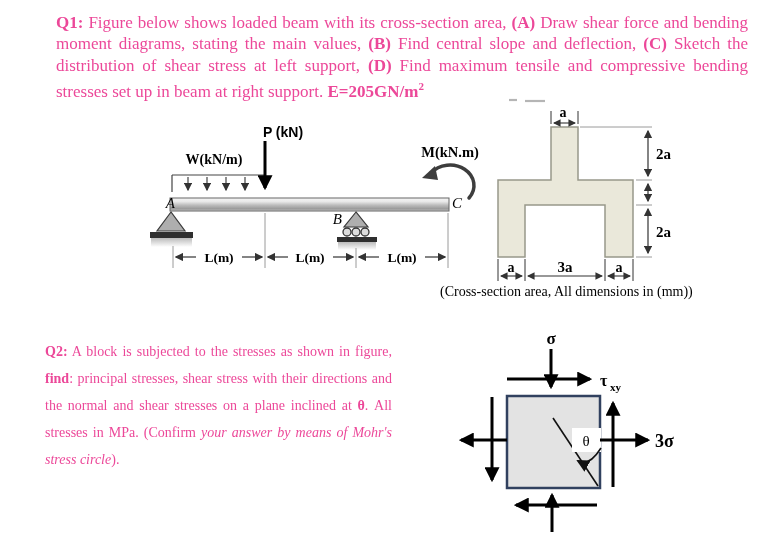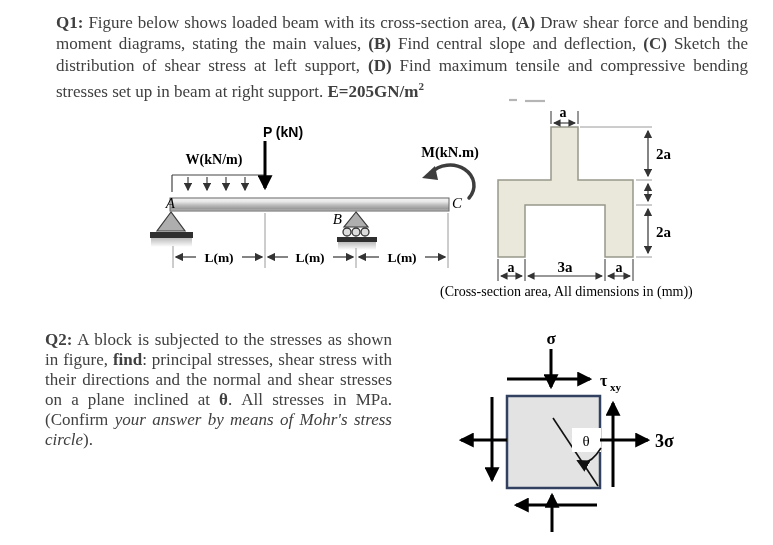--- a/index.html
+++ b/index.html
@@ -1,27 +1,27 @@
 <!DOCTYPE html>
 <html><head>
 <meta charset="utf-8">
 <style>
   html,body { margin:0; padding:0; background:#fff; }
   .page {
     position:relative; width:773px; height:545px; background:#ffffff;
-    overflow:hidden; font-family:"Liberation Serif", serif; color:#404040;
+    overflow:hidden; font-family:"Liberation Serif", serif; color:#ec4899;
   }
   .q1 {
     position:absolute; left:56px; top:12px; width:692px;
     font-size:17px; line-height:21.3px; text-align:justify;
   }
   .q1 sup { font-size:11px; }
   .q2 {
-    position:absolute; left:45px; top:330px; width:347px;
-    font-size:17px; line-height:20px; text-align:justify;
+    position:absolute; left:45px; top:338px; width:347px;
+    font-size:14px; line-height:27px; text-align:justify;
   }
   svg.fig { position:absolute; left:0; top:0; }
   .lbl-b { font-family:"Liberation Serif", serif; font-weight:bold; }
   .lbl-i { font-family:"Liberation Serif", serif; font-style:italic; }
   .lbl-r { font-family:"Liberation Serif", serif; }
   .lbl-s { font-family:"Liberation Sans", sans-serif; font-weight:bold; }
 </style>
 </head>
 <body>
 

